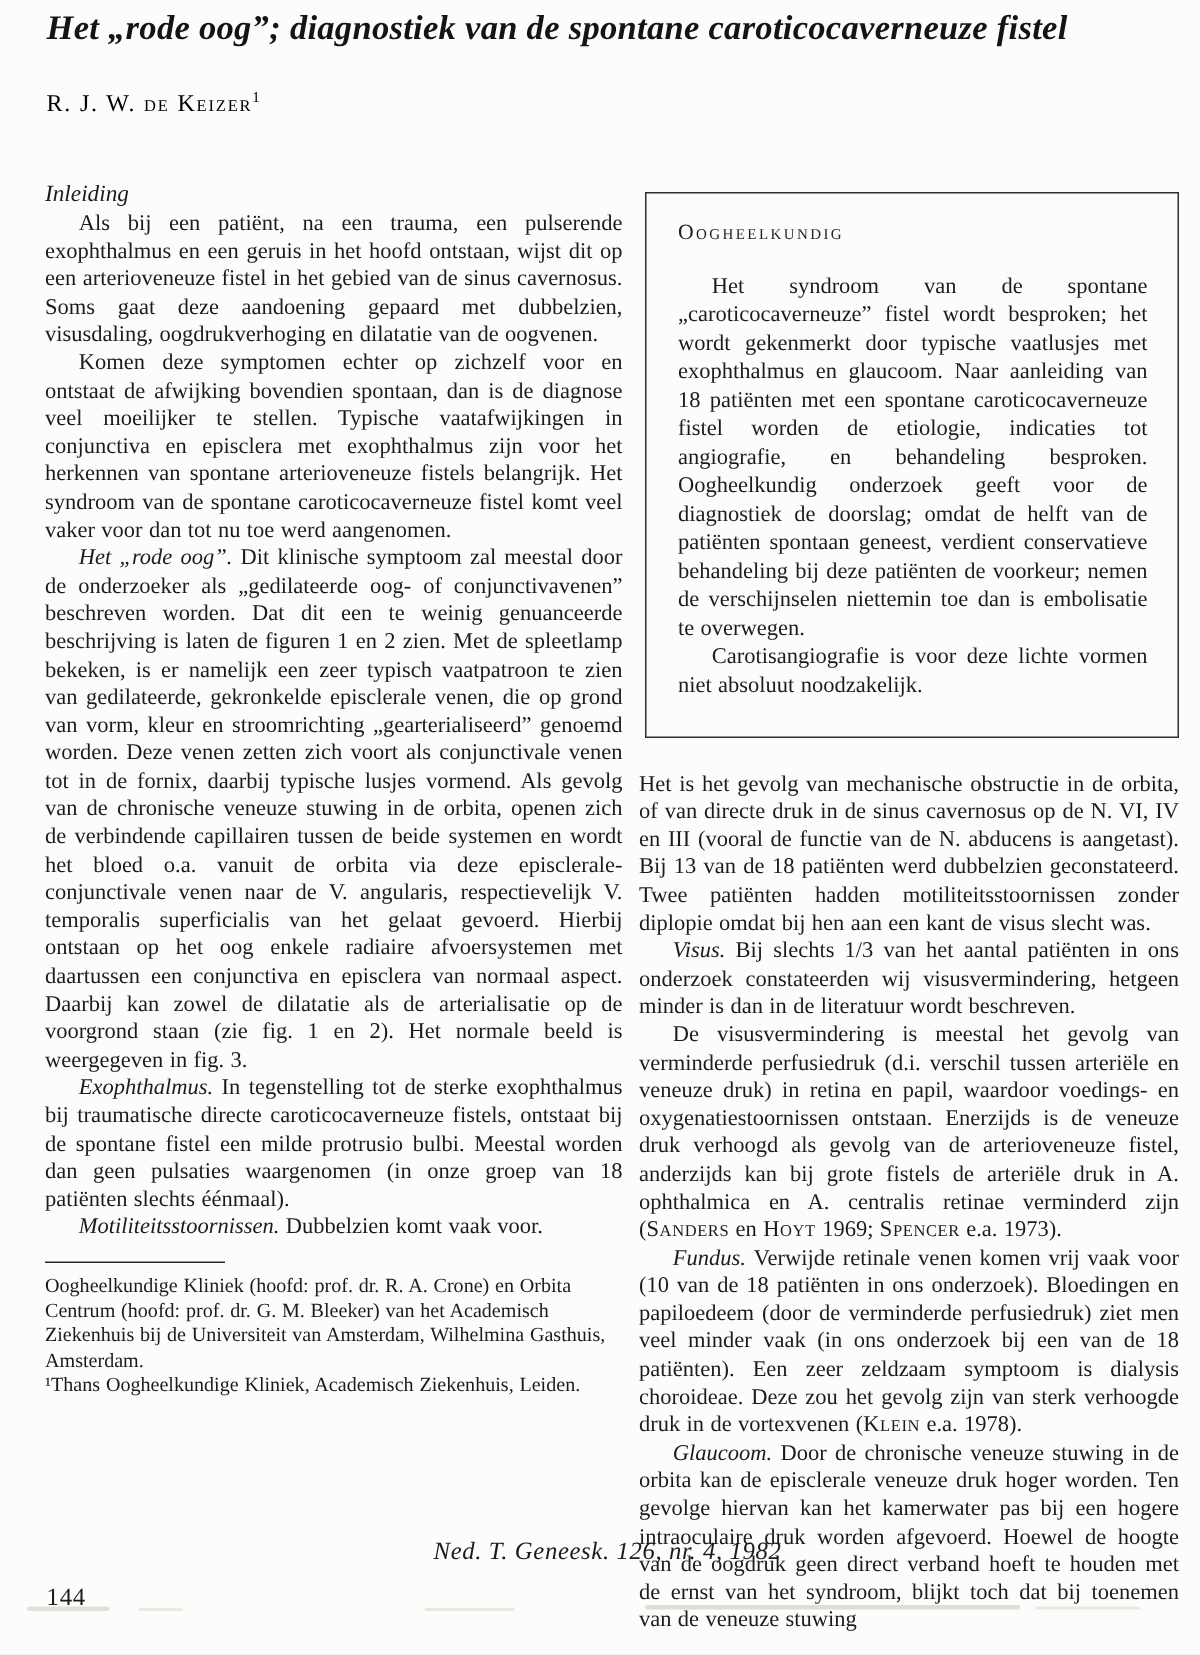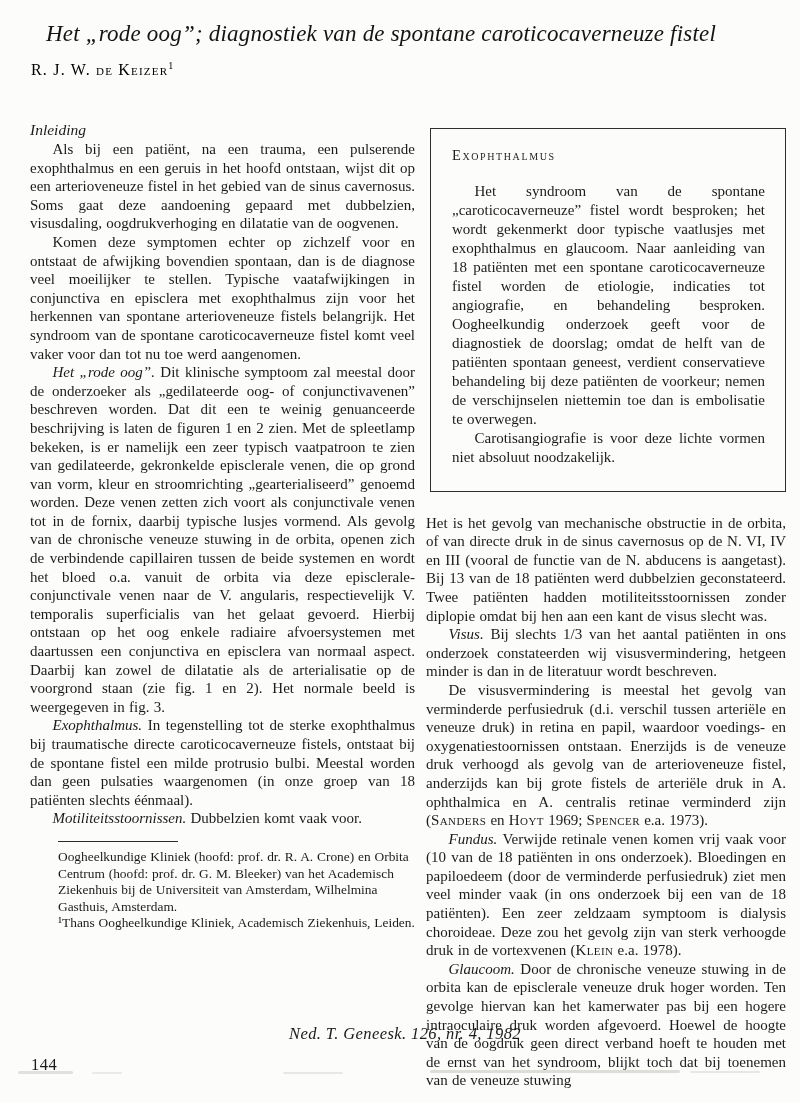--- a/index.html
+++ b/index.html
@@ -15,25 +15,25 @@
     background: #fcfcfa;
     color: #1b1b1b;
     font-family: "Liberation Serif", serif;
     overflow: hidden;
   }
   .title {
     position: absolute;
     top: 4px;
     left: 31px;
     width: 740px;
-    margin: 15px;
+    margin: 0;
     font-size: 23px;
     line-height: 30px;
     font-style: italic;
-    font-weight: 400;
+    font-weight: 700;
     letter-spacing: 0.2px;
     color: #141414;
   }
   .byline {
     position: absolute;
     top: 60px;
     left: 31px;
     font-size: 16px;
     font-variant: small-caps;
     letter-spacing: 1.2px;
@@ -70,21 +70,20 @@
     font-size: 15.5px;
     margin: 0;
     line-height: 19px;
   }
   .blocks .sec-heading + .para { margin-top: 1px; }
   .blocks .para + .sec-heading { margin-top: 15px; }
   .footnote {
     margin-top: 13px;
     font-size: 13.4px;
     line-height: 16.6px;
-    margin-left: 28px;
   }
   .footnote-rule {
     width: 120px;
     border-top: 1.6px solid #2a2a2a;
     margin-bottom: 7px;
   }
   .footnote .para { text-align: left; }
   .summary-box {
     border: 1.6px solid #2f2f2d;
     padding: 17px 20px 24px 21px;
@@ -166,21 +165,21 @@
         <div class="footnote-rule"></div>
         <div class="blocks">
             <p class="para"><span>Oogheelkundige Kliniek (hoofd: prof. dr. R. A. Crone) en Orbita Centrum (hoofd: prof. dr. G. M. Bleeker) van het Academisch Ziekenhuis bij de Universiteit van Amsterdam, Wilhelmina Gasthuis, Amsterdam.</span></p>
             <p class="para"><span>¹Thans Oogheelkundige Kliniek, Academisch Ziekenhuis, Leiden.</span></p>
           </div>
       </div>
     </div>
 
     <div class="col right">
       <div class="summary-box">
-        <div class="box-heading">Exophthalmus</div>
+        <div class="box-heading">Oogheelkundig</div>
         <div class="blocks">
             <p class="para indent"><span>Het syndroom van de spontane „caroticocaverneuze” fistel wordt besproken; het wordt gekenmerkt door typische vaatlusjes met exophthalmus en glaucoom. Naar aanleiding van 18 patiënten met een spontane caroticocaverneuze fistel worden de etiologie, indicaties tot angiografie, en behandeling besproken. Oogheelkundig onderzoek geeft voor de diagnostiek de doorslag; omdat de helft van de patiënten spontaan geneest, verdient conservatieve behandeling bij deze patiënten de voorkeur; nemen de verschijnselen niettemin toe dan is embolisatie te overwegen.</span></p>
             <p class="para indent"><span>Carotisangiografie is voor deze lichte vormen niet absoluut noodzakelijk.</span></p>
           </div>
       </div>
       <div class="blocks">
           <p class="para"><span>Het is het gevolg van mechanische obstructie in de orbita, of van directe druk in de sinus cavernosus op de N. VI, IV en III (vooral de functie van de N. abducens is aangetast). Bij 13 van de 18 patiënten werd dubbelzien geconstateerd. Twee patiënten hadden motiliteitsstoornissen zonder diplopie omdat bij hen aan een kant de visus slecht was.</span></p>
           <p class="para indent"><i>Visus. </i><span>Bij slechts 1/3 van het aantal patiënten in ons onderzoek constateerden wij visusvermindering, hetgeen minder is dan in de literatuur wordt beschreven.</span></p>
           <p class="para indent"><span>De visusvermindering is meestal het gevolg van verminderde perfusiedruk (d.i. verschil tussen arteriële en veneuze druk) in retina en papil, waardoor voedings- en oxygenatiestoornissen ontstaan. Enerzijds is de veneuze druk verhoogd als gevolg van de arterioveneuze fistel, anderzijds kan bij grote fistels de arteriële druk in A. ophthalmica en A. centralis retinae verminderd zijn (</span><span class="sc">Sanders</span><span> en </span><span class="sc">Hoyt</span><span> 1969; </span><span class="sc">Spencer</span><span> e.a. 1973).</span></p>
           <p class="para indent"><i>Fundus. </i><span>Verwijde retinale venen komen vrij vaak voor (10 van de 18 patiënten in ons onderzoek). Bloedingen en papiloedeem (door de verminderde perfusiedruk) ziet men veel minder vaak (in ons onderzoek bij een van de 18 patiënten). Een zeer zeldzaam symptoom is dialysis choroideae. Deze zou het gevolg zijn van sterk verhoogde druk in de vortexvenen (</span><span class="sc">Klein</span><span> e.a. 1978).</span></p>

